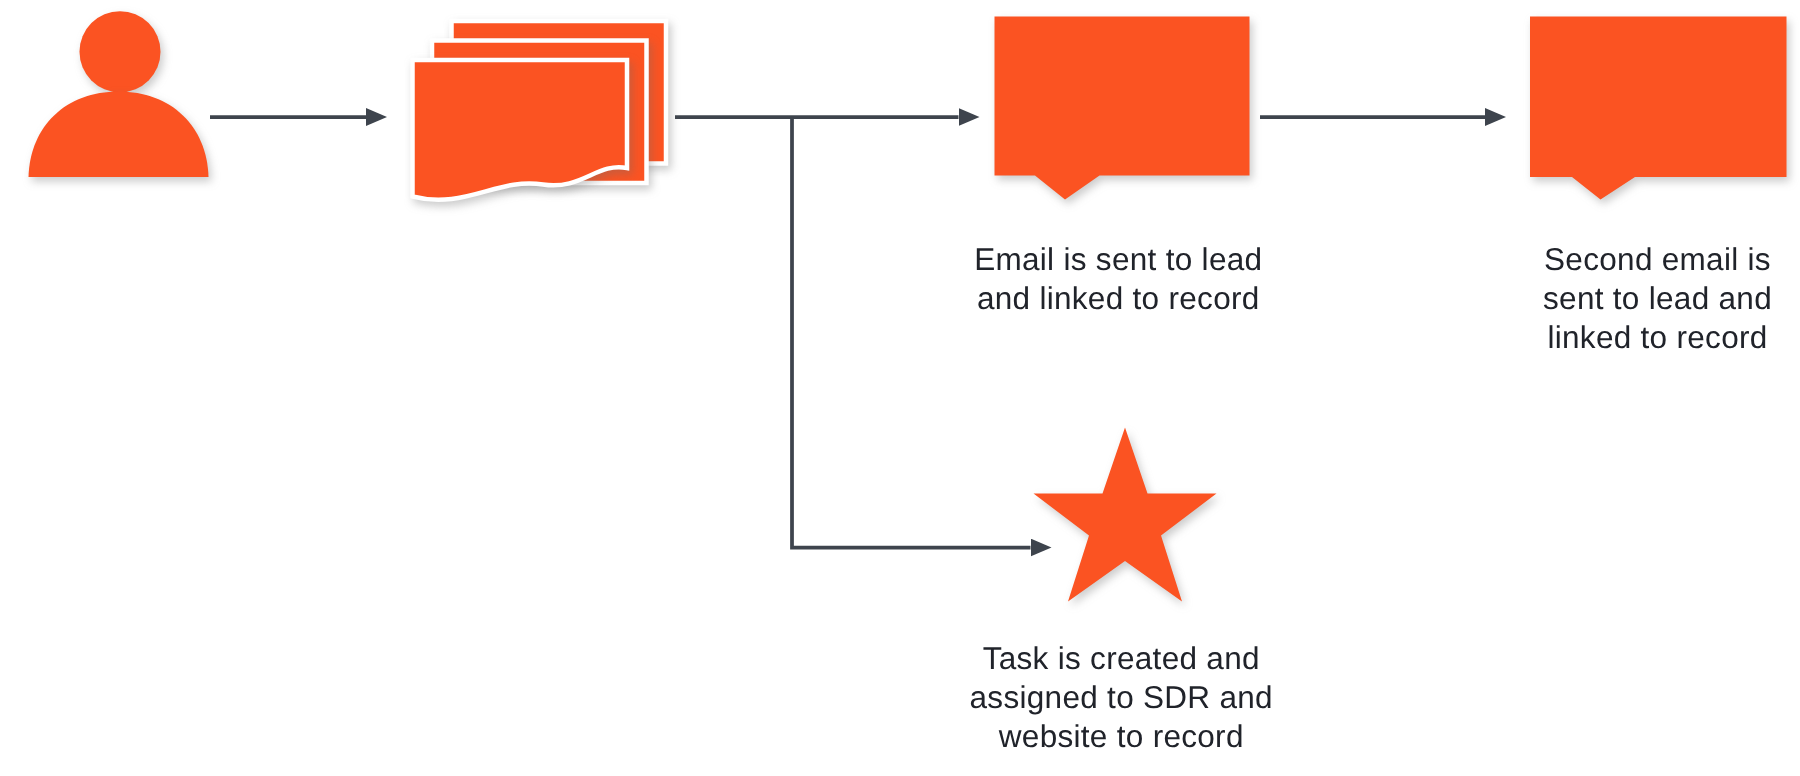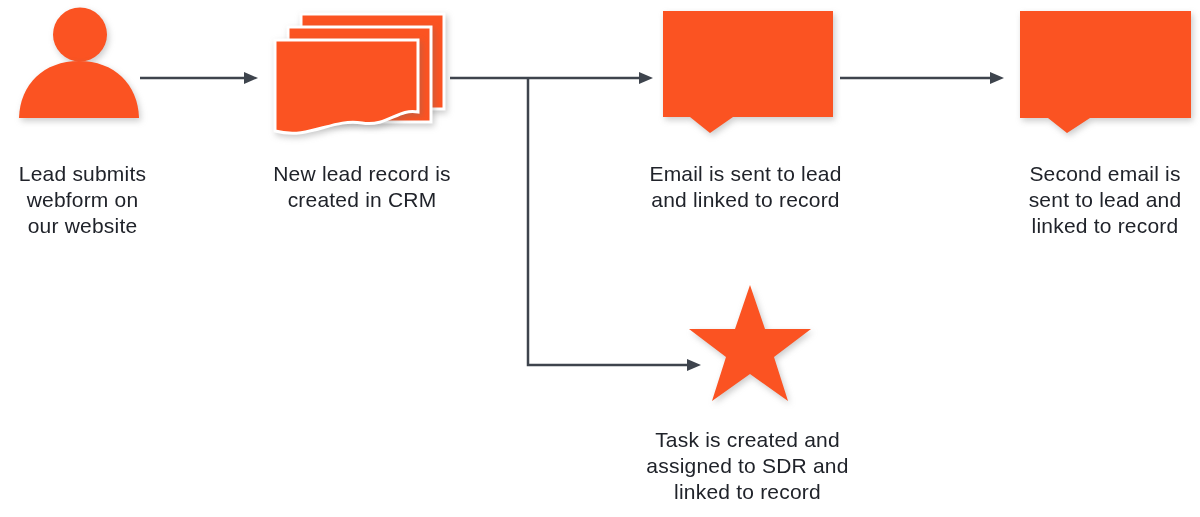--- a/index.html
+++ b/index.html
@@ -62,27 +62,22 @@
       </g>
 
       <path class="icon" d="M663,11 H833 V117 H733 L710,133 L690,117 H663 Z"></path>
 
       <path class="icon" d="M1020,11 H1191 V118 H1090 L1067,133 L1048,118 H1020 Z"></path>
 
       <path class="icon" d="M750,285 L765,329 L811,329 L774,357 L788,401 L750,374 L712,401 L726,357 L689,329 L735,329 Z"></path>
     </g>
   </svg>
 
-  <div class="label" style="left:0px;   top:161px; width:165px;">Lead submits
-webform on
-our website</div>
-  <div class="label" style="left:242px; top:161px; width:240px;">New lead record is
-created in CRM</div>
   <div class="label" style="left:628px; top:161px; width:235px;">Email is sent to lead
 and linked to record</div>
   <div class="label" style="left:995px; top:161px; width:220px;">Second email is
 sent to lead and
 linked to record</div>
   <div class="label" style="left:605px; top:427px; width:285px;">Task is created and
 assigned to SDR and
-linked to record</div>
+website to record</div>
 
 </div>
 
 </body></html>

